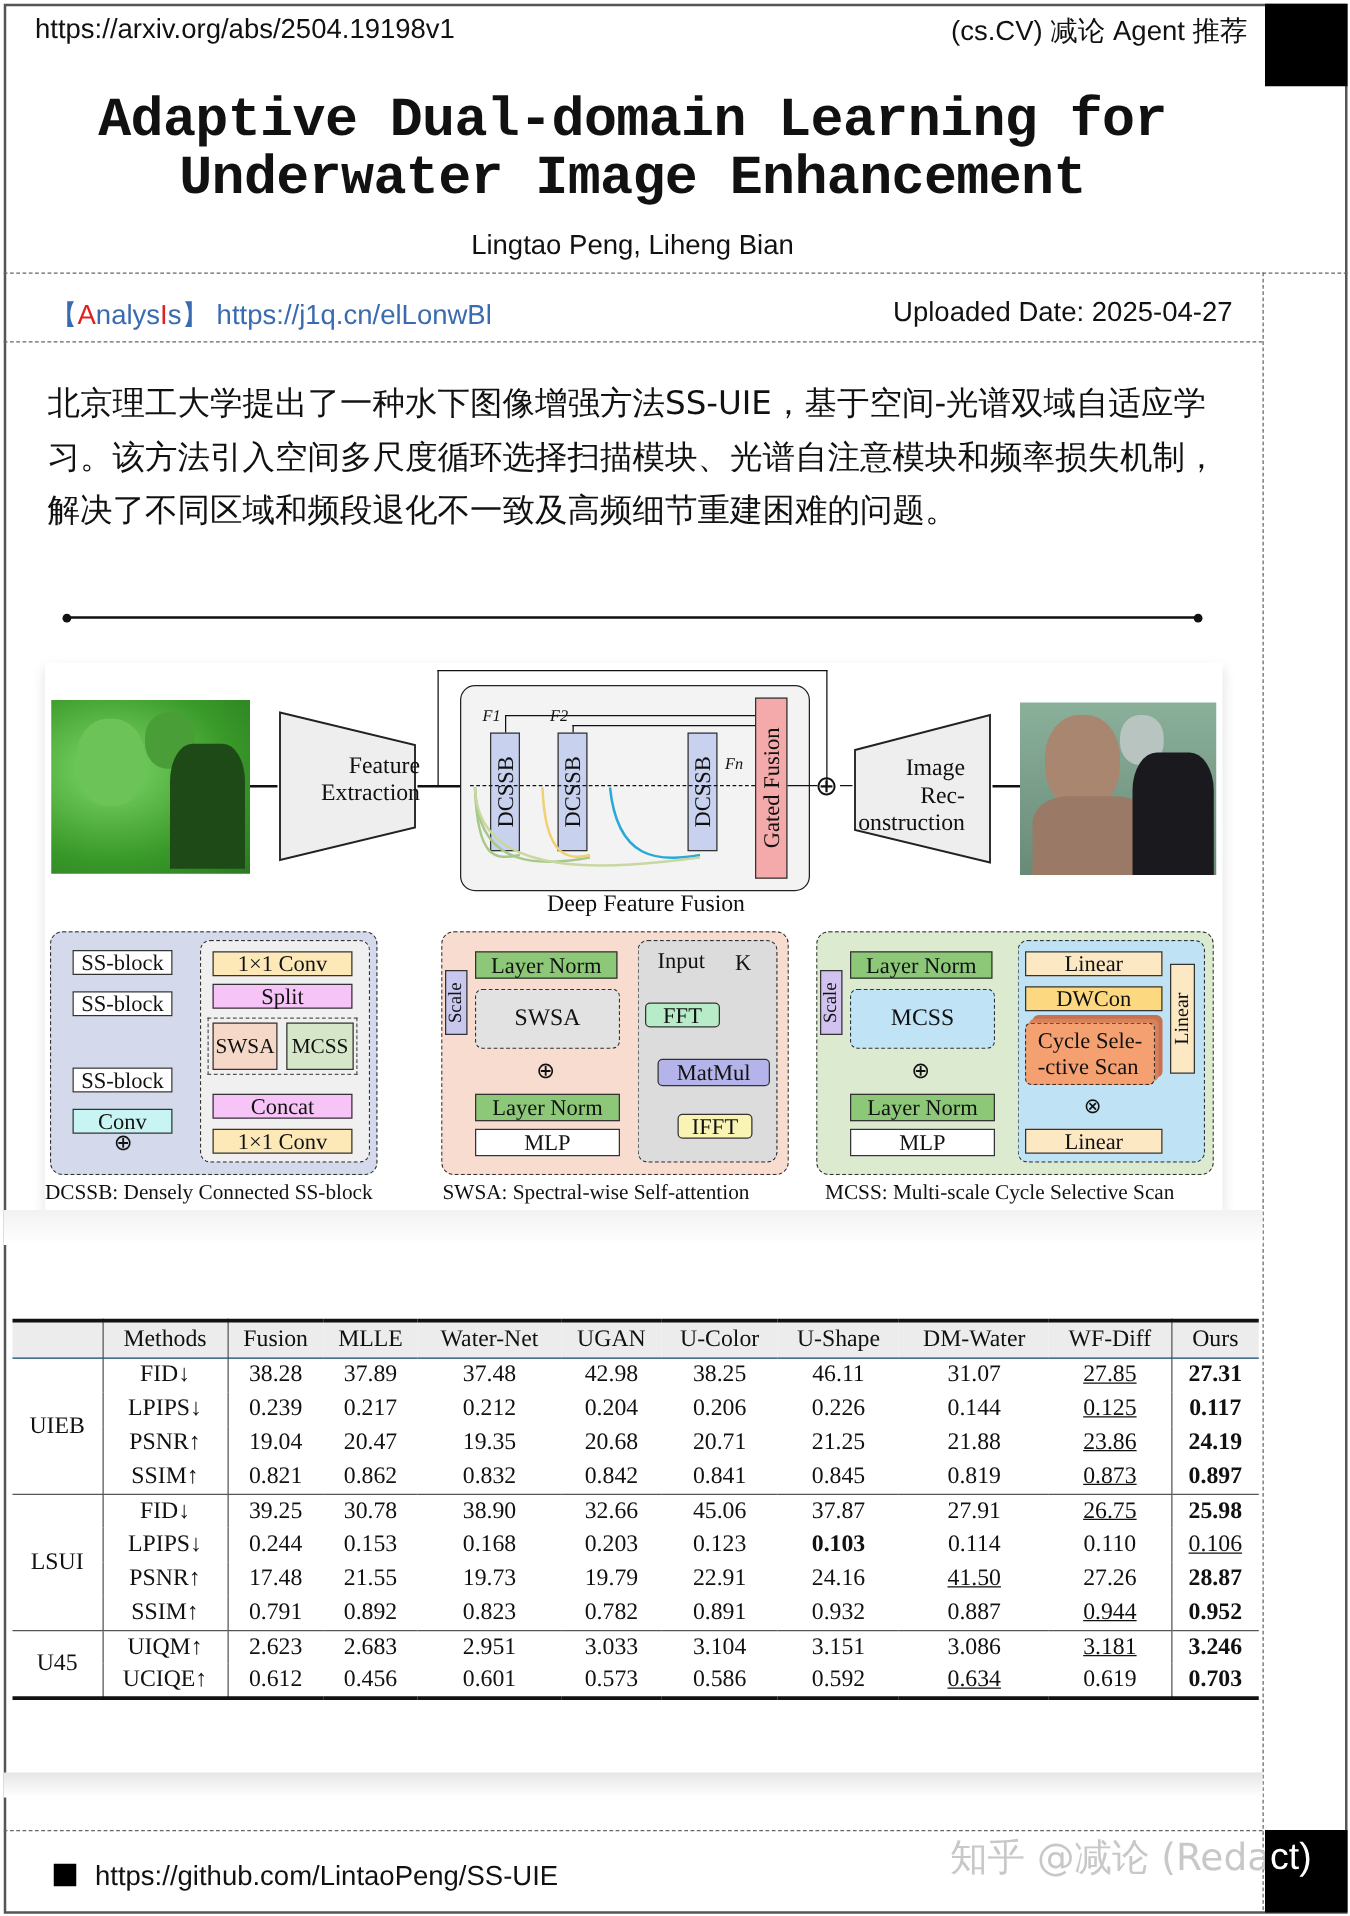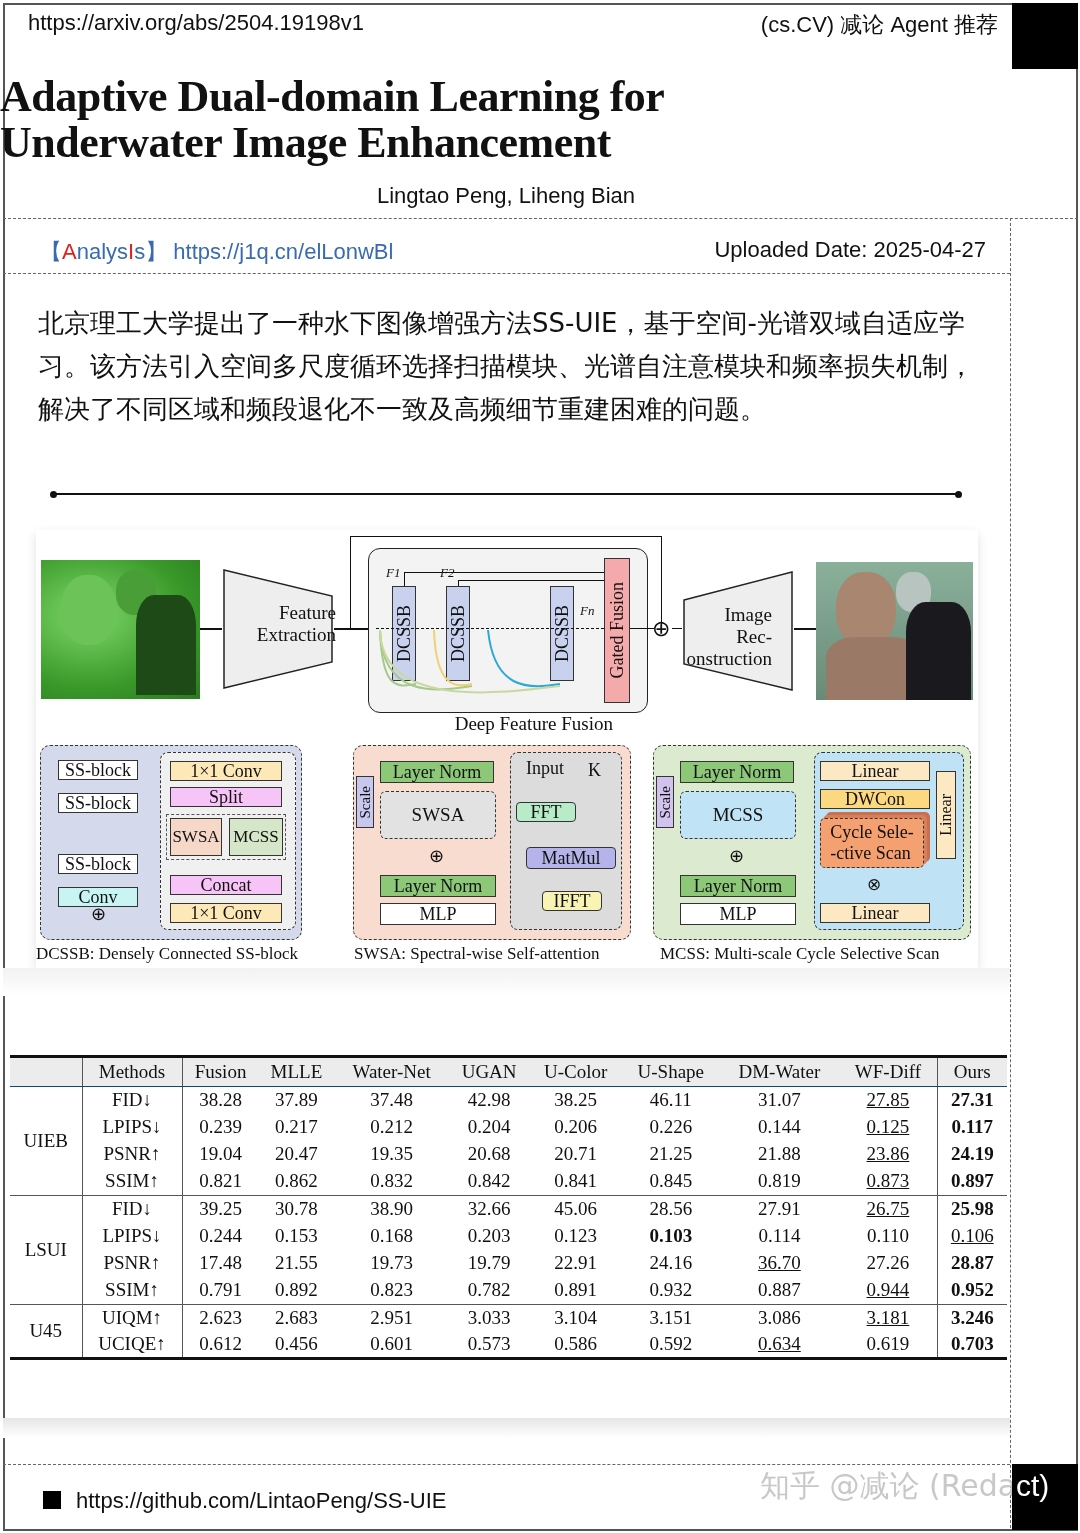--- a/index.html
+++ b/index.html
@@ -2,21 +2,21 @@
 <html><head>
 <meta charset="utf-8">
 <style>
   * { box-sizing: border-box; margin: 0; padding: 0; }
   body { width: 1080px; height: 1533px; background: #fff; position: relative; overflow: hidden; font-family: "Liberation Sans", sans-serif; color: #111; }
   .frame { position: absolute; left: 3px; top: 3px; width: 1075px; height: 1528px; border: 2px solid #555; }
   .corner-block-top { position: absolute; left: 1012px; top: 3px; width: 66px; height: 66px; background: #000; }
   .right-dash { position: absolute; left: 1010px; top: 218px; height: 1310px; border-left: 1px dashed #666; }
   .arxiv-url { position: absolute; left: 28px; top: 10px; font-size: 22px; }
   .tag-top { position: absolute; right: 82px; top: 10px; font-size: 22px; }
-  .title { position: absolute; left: 0; width: 1012px; top: 74px; text-align: left; font-family: Liberation Serif, serif; font-weight: bold; font-size: 44px; line-height: 46px; letter-spacing: -0.5px; }
+  .title { position: absolute; left: 0; width: 1012px; top: 74px; text-align: center; font-family: Liberation Mono, monospace; font-weight: bold; font-size: 44px; line-height: 46px; letter-spacing: -0.5px; }
   .authors { position: absolute; left: 0; width: 1012px; top: 183px; text-align: center; font-size: 22px; }
   .hdash { position: absolute; left: 3px; width: 1075px; border-top: 1px dashed #666; }
   .analysis { position: absolute; left: 40px; top: 237px; font-size: 22px; color: #3a6bb0; }
   .analysis .red { color: #d22; }
   .upload { position: absolute; right: 94px; top: 237px; font-size: 22px; }
   .summary { position: absolute; left: 38px; top: 302px; width: 955px; font-family: "DejaVu Sans", sans-serif; font-size: 26px; line-height: 43px; }
   .divider { position: absolute; left: 52px; top: 493px; width: 908px; border-top: 2px solid #111; }
   .divider::before, .divider::after { content: ""; position: absolute; top: -4px; width: 7px; height: 7px; border-radius: 50%; background: #111; }
   .divider::before { left: -2px; } .divider::after { right: -2px; }
   .figure { position: absolute; left: 36px; top: 530px; width: 942px; height: 438px; background: #fff; box-shadow: 0 4px 10px rgba(0,0,0,0.12); font-family: "Liberation Serif", serif; }
@@ -103,21 +103,21 @@
   <div style="position:absolute;left:368px;top:42px;width:200px;height:14px;border-left:1.5px solid #111;border-top:1.5px solid #111;"></div>
   <div style="position:absolute;left:422px;top:50px;width:146px;height:6px;border-left:1.5px solid #111;border-top:1.5px solid #111;"></div>
   <div style="position:absolute;left:340px;top:98px;width:228px;border-top:1.5px dashed #111;"></div>
   <svg style="position:absolute;left:340px;top:98px" width="200" height="70">
     <path d="M4,2 C6,60 20,60 40,56" stroke="#a6c98a" stroke-width="2" fill="none"></path>
     <path d="M4,2 C6,70 60,64 96,58" stroke="#a6c98a" stroke-width="2" fill="none"></path>
     <path d="M58,2 C60,60 80,60 96,56" stroke="#f0d070" stroke-width="2" fill="none"></path>
     <path d="M112,2 C118,60 150,62 184,56" stroke="#2aa8d8" stroke-width="2" fill="none"></path>
     <path d="M4,2 C6,80 120,66 184,58" stroke="#c8d8a0" stroke-width="2" fill="none"></path>
   </svg>
-  <div class="fig-text" style="left:397px;top:183px;width:180px">Deep Feature Fusion</div>
+  <div class="fig-text" style="left:380px;top:183px;width:180px">Deep Feature Fusion</div>
   <div style="position:absolute;left:594px;top:98px;width:24px;border-top:1.5px solid #111;"></div>
   <div class="fig-text" style="left:616px;top:86px;font-size:22px">⊕</div>
   <div style="position:absolute;left:636px;top:98px;width:10px;border-top:1.5px solid #111;"></div>
   <svg style="position:absolute;left:646px;top:40px" width="112" height="122">
     <polygon points="2,30 110,2 110,120 2,94" fill="#eee" stroke="#222" stroke-width="1.5"></polygon>
   </svg>
   <div class="fig-text" style="left:648px;top:74px;width:88px"><span>Image Rec-</span><br><span>onstruction</span></div>
   <div style="position:absolute;left:758px;top:98px;width:22px;border-top:2px solid #111;"></div>
   <div style="position:absolute;left:780px;top:32px;width:157px;height:138px;background:linear-gradient(#8ab09a,#6a8a78);overflow:hidden;">
     <div style="position:absolute;left:20px;top:10px;width:60px;height:75px;border-radius:45%;background:#a88670;"></div>
@@ -252,21 +252,21 @@
           <td class="b">0.897</td>
         </tr>
         <tr>
           <td rowspan="4" class="vline" style="border-bottom: 1px solid rgb(85, 85, 85);">LSUI</td>
           <td class="vline">FID↓</td>
           <td>39.25</td>
           <td>30.78</td>
           <td>38.90</td>
           <td>32.66</td>
           <td>45.06</td>
-          <td>28.56</td>
+          <td>37.87</td>
           <td>27.91</td>
           <td class="vline u">26.75</td>
           <td class="b">25.98</td>
         </tr>
         <tr>
           <td class="vline">LPIPS↓</td>
           <td>0.244</td>
           <td>0.153</td>
           <td>0.168</td>
           <td>0.203</td>
@@ -277,21 +277,21 @@
           <td class="u">0.106</td>
         </tr>
         <tr>
           <td class="vline">PSNR↑</td>
           <td>17.48</td>
           <td>21.55</td>
           <td>19.73</td>
           <td>19.79</td>
           <td>22.91</td>
           <td>24.16</td>
-          <td class="u">36.70</td>
+          <td class="u">41.50</td>
           <td class="vline">27.26</td>
           <td class="b">28.87</td>
         </tr>
         <tr class="grp-end">
           <td class="vline">SSIM↑</td>
           <td>0.791</td>
           <td>0.892</td>
           <td>0.823</td>
           <td>0.782</td>
           <td>0.891</td>

